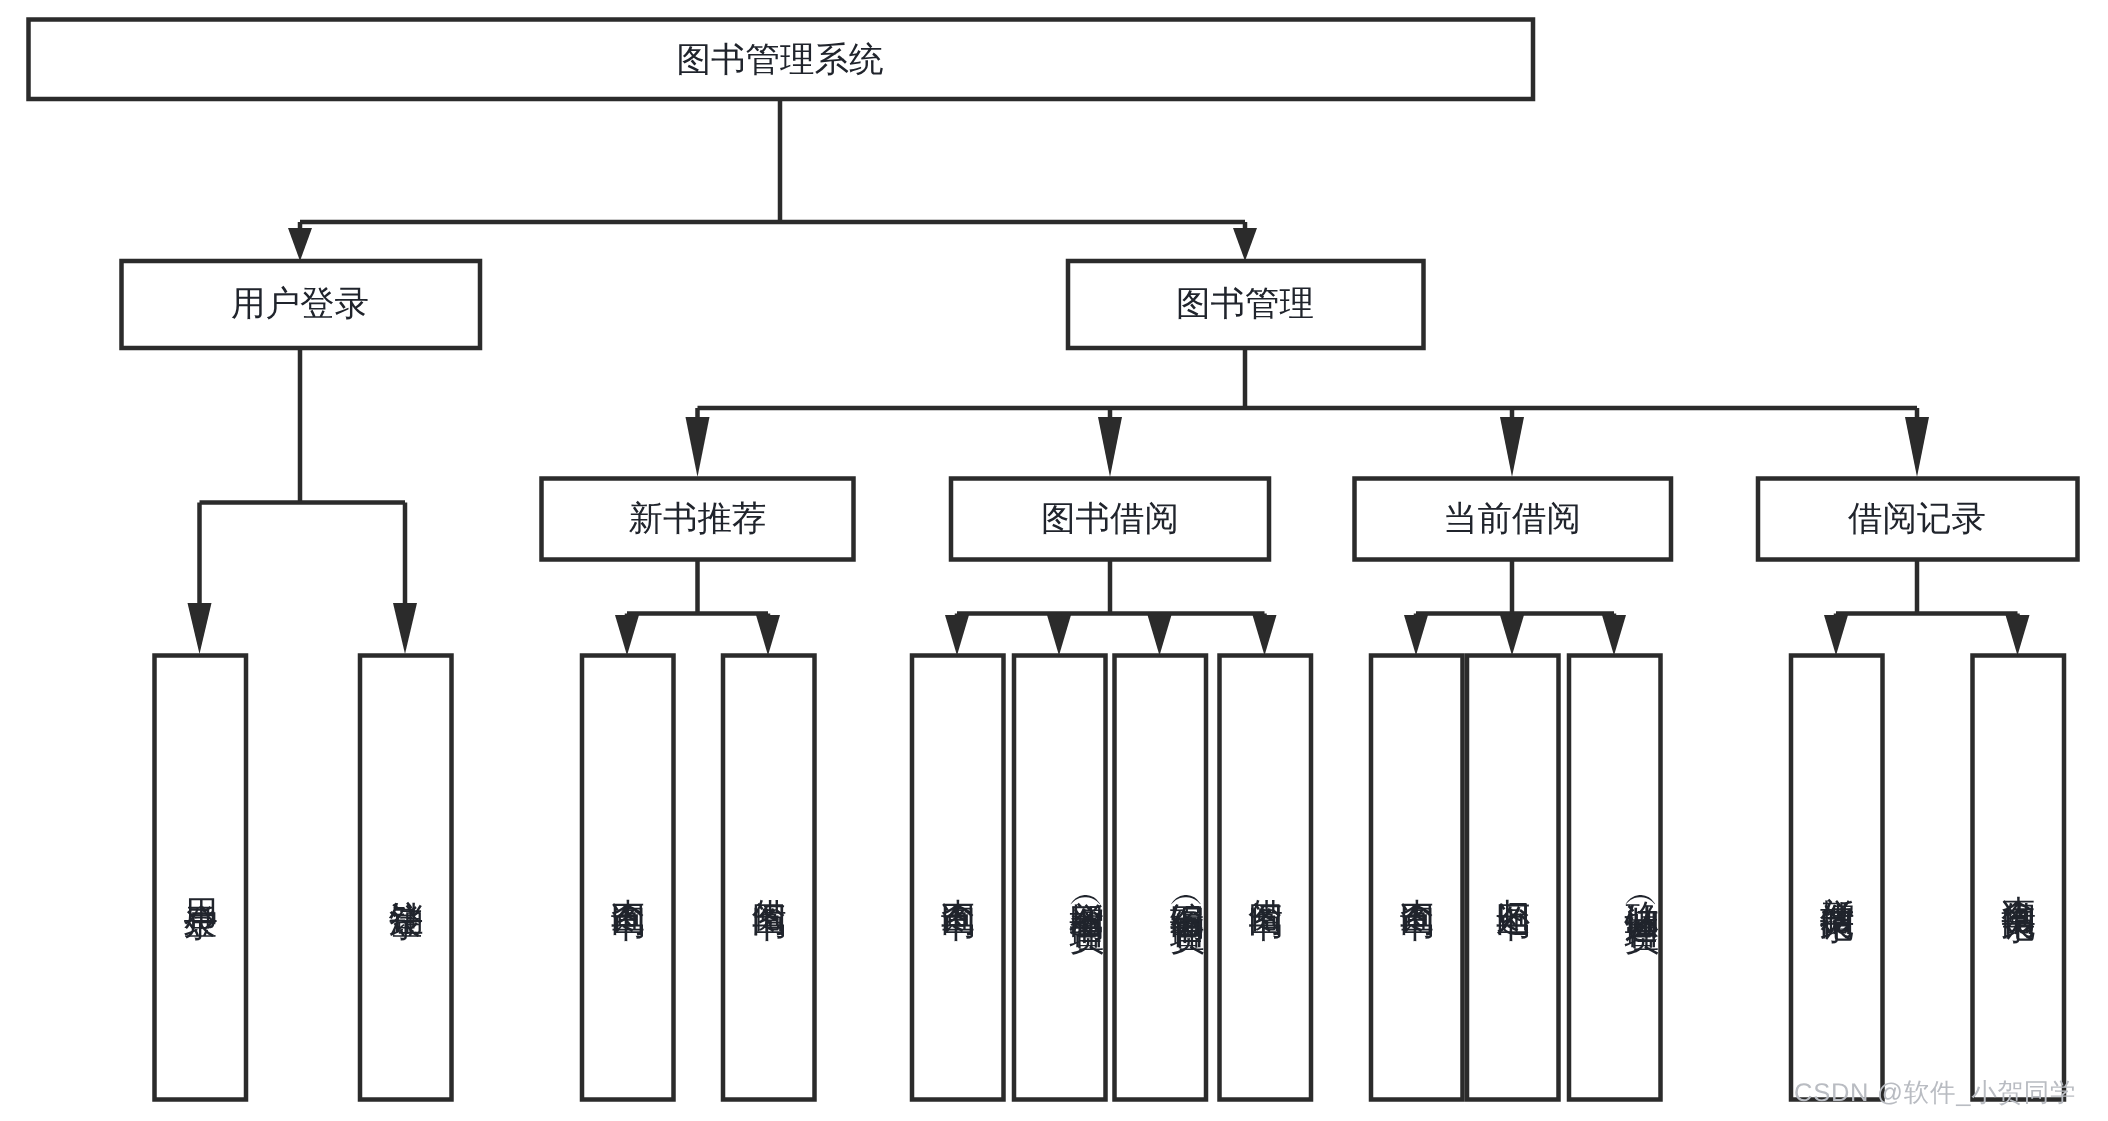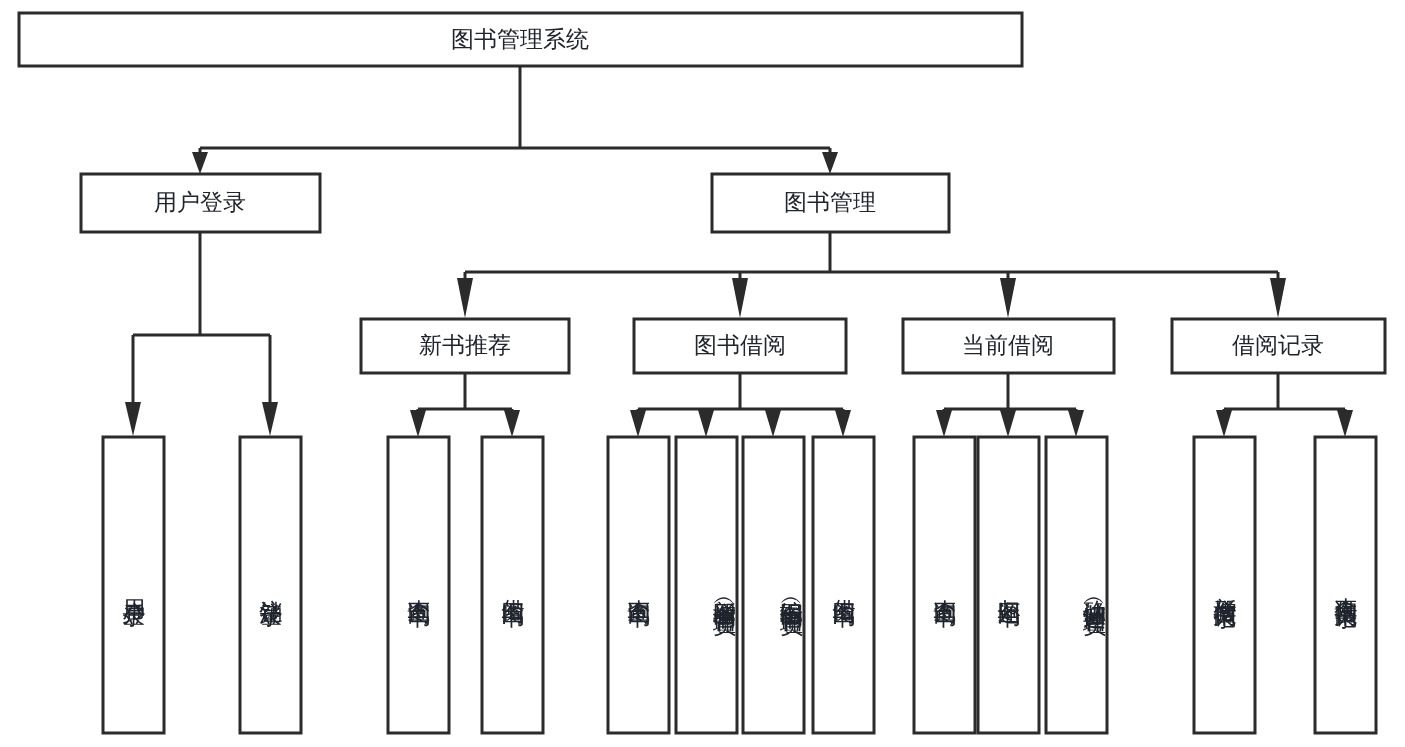--- a/index.html
+++ b/index.html
@@ -197,14 +197,15 @@
   <div class="node-label-v" style="left:743px; top:443px; width:61px; height:296px; display:flex; align-items:flex-start; justify-content:center;">编辑图书（管理员）</div>
   <div class="node-label-v" style="left:813px; top:437px; width:61px; height:296px; display:flex; align-items:center; justify-content:center;">借阅图书</div>
 
   <div class="node-label-v" style="left:914px; top:437px; width:61px; height:296px; display:flex; align-items:center; justify-content:center;">查询图书</div>
   <div class="node-label-v" style="left:978px; top:437px; width:61px; height:296px; display:flex; align-items:center; justify-content:center;">归还图书</div>
   <div class="node-label-v" style="left:1046px; top:443px; width:61px; height:296px; display:flex; align-items:flex-start; justify-content:center;">确认归还（管理员）</div>
 
   <div class="node-label-v" style="left:1194px; top:437px; width:61px; height:296px; display:flex; align-items:center; justify-content:center;">新增借阅记录</div>
   <div class="node-label-v" style="left:1315px; top:437px; width:61px; height:296px; display:flex; align-items:center; justify-content:center;">查询借阅记录</div>
 
+  <div class="watermark" style="left:1196px; top:717px;">CSDN @软件_小贺同学</div>
 
 </div>
 
 </body></html>

